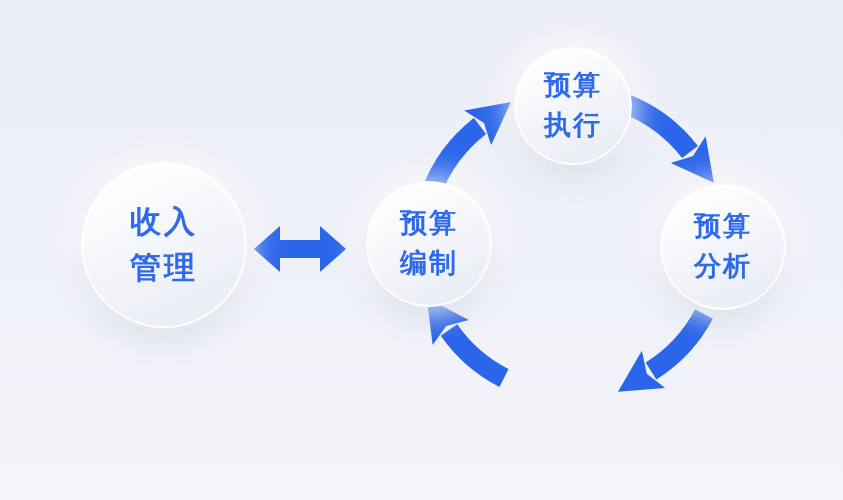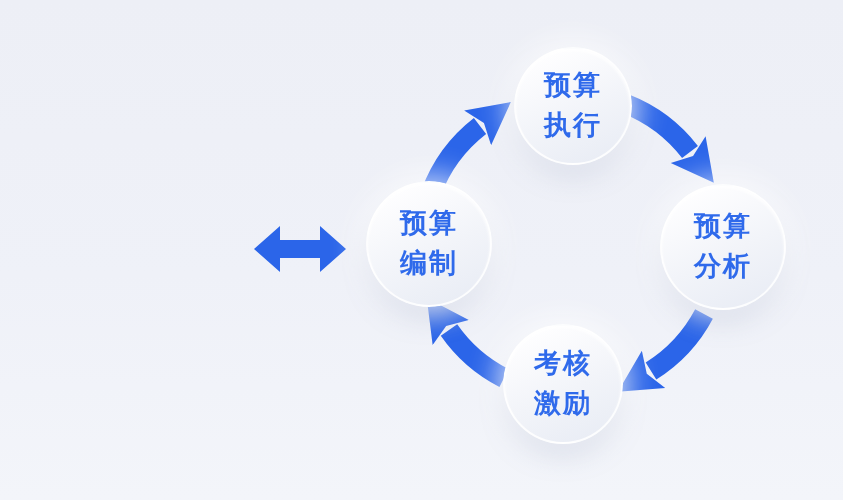--- a/index.html
+++ b/index.html
@@ -75,34 +75,34 @@
 
     <path class="cycle-arrow" d="M431 193 A150 150 0 0 1 480 126" marker-end="url(#ah)"></path>
 
     <path class="cycle-arrow" d="M626 104 A150 150 0 0 1 690 152" marker-end="url(#ah)"></path>
 
     <path class="cycle-arrow" d="M704 314 A150 150 0 0 1 651 371" marker-end="url(#ah)"></path>
 
     <path class="cycle-arrow" d="M504 378 A150 150 0 0 1 449 330" marker-end="url(#ah)"></path>
   </svg>
 
+  <div class="node node--income">
+    <span class="node-label">收入
+管理</span>
+  </div>
 
   <div class="node node--preparation">
     <span class="node-label">预算
 编制</span>
   </div>
 
   <div class="node node--execution">
     <span class="node-label">预算
 执行</span>
   </div>
 
   <div class="node node--analysis">
     <span class="node-label">预算
 分析</span>
   </div>
 
-  <div class="node node--assessment">
-    <span class="node-label">考核
-激励</span>
-  </div>
 
 </div>
 
 </body></html>

